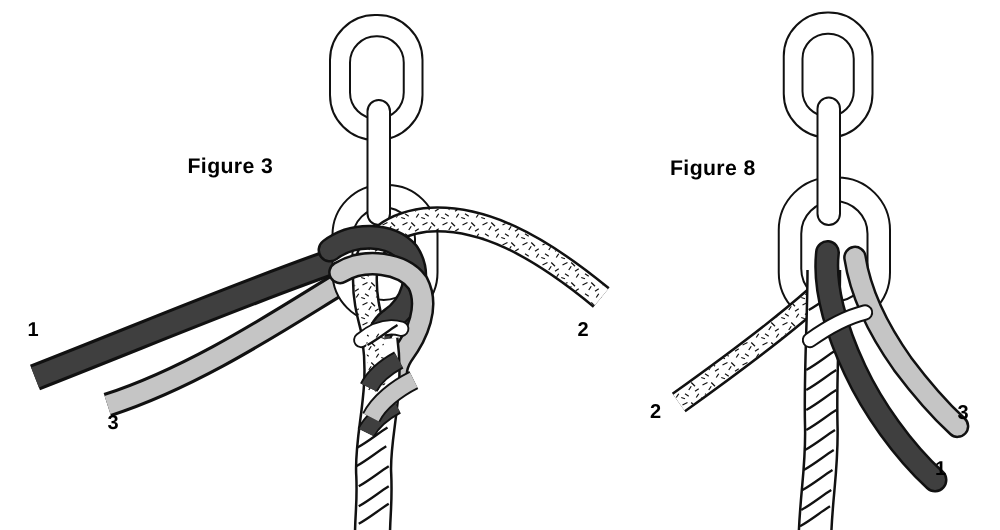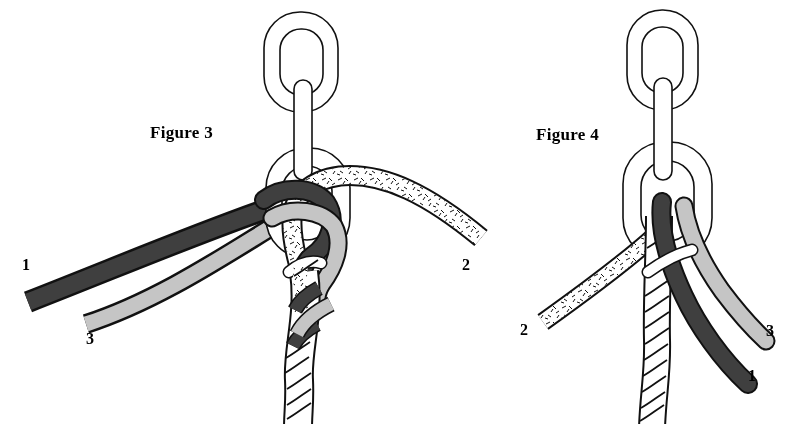--- a/index.html
+++ b/index.html
@@ -1,17 +1,17 @@
 <!DOCTYPE html>
 <html><head>
 <meta charset="utf-8">
 <style>
   html,body{margin:0;padding:0;background:#fff;}
   #stage{position:relative;width:780px;height:424px;background:#fff;overflow:hidden;
-         font-family:Liberation Serif, serif;}
+         font-family:Liberation Sans, sans-serif;}
   #art{position:absolute;left:0;top:0;}
   .chain{fill:#ffffff;stroke:#111111;stroke-width:1.6;}
   .ring{fill:#ffffff;fill-rule:evenodd;stroke:#111111;stroke-width:1.6;}
   .oline{fill:none;stroke:#111111;}
   .wline{fill:none;stroke:#ffffff;}
   .strand{fill:none;stroke:#111111;stroke-width:1.8;}
   .lbl{position:absolute;color:#000;font-weight:bold;line-height:1;white-space:nowrap;}
   .caption{font-size:17px;letter-spacing:.3px;}
   .num{font-size:16px;}
 </style>
@@ -123,21 +123,21 @@
       <path fill="none" stroke-width="16" stroke-linecap="round" d="M662,202 C659,228 668,262 684,296 C698,326 722,360 748,384" stroke="#3f3f3f"></path>
 
       <g>
         <path class="oline" stroke-width="13" stroke-linecap="round" d="M648,272 C662,262 676,254 692,250"></path>
         <path class="wline" stroke-width="10" stroke-linecap="round" d="M648,272 C662,262 676,254 692,250"></path>
       </g>
     </g>
   </svg>
 
   <div class="lbl caption" style="left:150px;top:124px;">Figure 3</div>
-  <div class="lbl caption" style="left:536px;top:126px;">Figure 4</div>
+  <div class="lbl caption" style="left:536px;top:126px;">Figure 8</div>
 
   <div class="lbl num" style="left:22px;top:257px;">1</div>
   <div class="lbl num" style="left:462px;top:257px;">2</div>
   <div class="lbl num" style="left:86px;top:331px;">3</div>
 
   <div class="lbl num" style="left:520px;top:322px;">2</div>
   <div class="lbl num" style="left:766px;top:323px;">3</div>
   <div class="lbl num" style="left:748px;top:368px;">1</div>
 </div>
 

